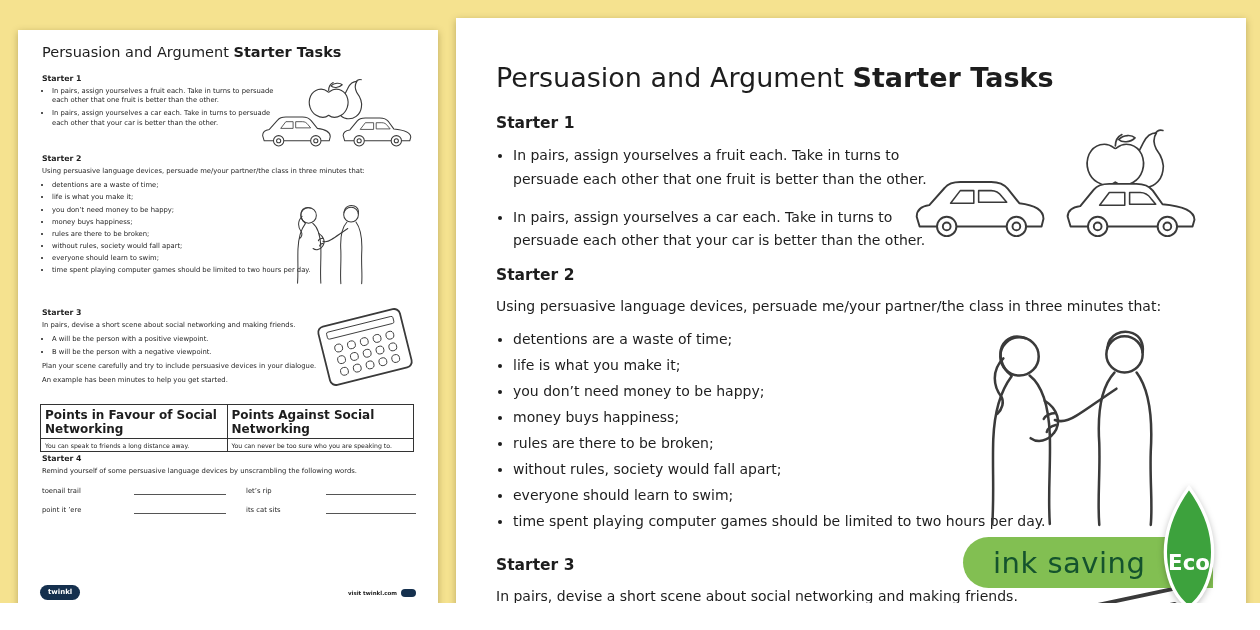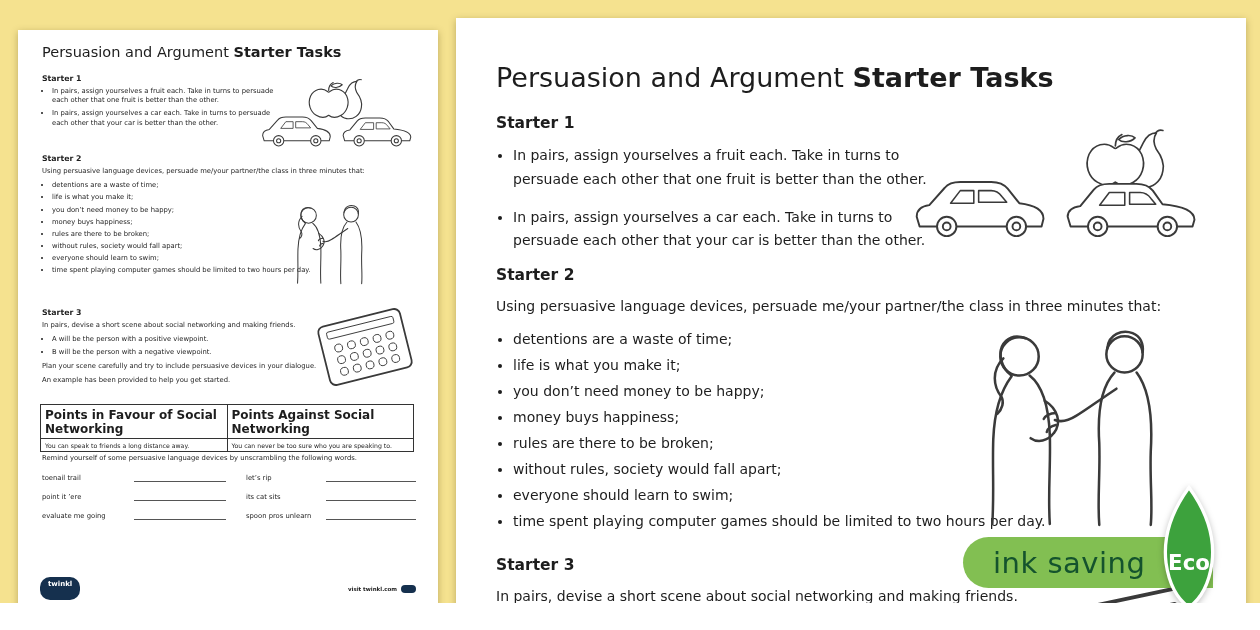--- a/index.html
+++ b/index.html
@@ -34,21 +34,21 @@
   .pl-table th{font-size:12px; font-weight:700;}
   .pl-table td{font-size:6.2px;}
   .pl-table th,.pl-table td{border:1px solid #333; padding:2.5px 4px; text-align:left; width:50%;}
   .pl-s4{position:absolute; left:24px; top:424px; width:374px;}
   .s4row{display:flex; align-items:flex-end; margin-top:10px; font-size:6.8px;}
   .s4row .w1{width:92px;}
   .s4row .bl1{width:92px; border-bottom:1px solid #555; height:8px; margin-right:20px;}
   .s4row .w2{width:80px;}
   .s4row .bl2{flex:1; border-bottom:1px solid #555; height:8px;}
   .pl-footer{position:absolute; left:22px; right:22px; bottom:12px; display:flex; justify-content:space-between; align-items:center;}
-  .cloud-pill{background:#15304e; color:#fff; font-weight:700; font-size:7px; padding:3px 8px 12px; border-radius:10px;}
+  .cloud-pill{background:#15304e; color:#fff; font-weight:700; font-size:7px; padding:3px 8px 4px; border-radius:10px;}
   .visit{font-size:5.5px; font-weight:700; display:flex; align-items:center;}
   .minicloud{display:inline-block; width:15px; height:8px; background:#15304e; border-radius:5px; margin-left:4px;}
 
   
   .pr-title{position:absolute; left:40px; top:44px; font-size:27px; white-space:nowrap;}
   .prh{margin:0; font-size:15.5px; font-weight:700;}
   .pr-text{font-size:14px; line-height:1.45; margin:12px 0 0;}
   .pr-list{list-style:disc outside; margin:12px 0 0; padding-left:17px; font-size:14px;}
   .pr-s1{position:absolute; left:40px; top:96px; width:440px;}
   .pr-s1 li{line-height:1.7; margin-bottom:14px;}
@@ -191,60 +191,55 @@
       </svg>
 
     <section class="pl-s3">
       <h2 class="plh">Starter 3</h2>
       <p class="pl-text">In pairs, devise a short scene about social networking and making friends.</p>
       <ul class="pl-list">
         <li>A will be the person with a positive viewpoint.</li>
         <li>B will be the person with a negative viewpoint.</li>
       </ul>
       <p class="pl-text" style="margin-top:4px">Plan your scene carefully and try to include persuasive devices in your dialogue.</p>
-      <p class="pl-text">An example has been provided to help you get started.</p>
+      <p class="pl-text">An example has been minutes to help you get started.</p>
     </section>
 
     <svg class="ill pl-tablet">
         <use href="#sym-tablet"></use>
       </svg>
 
     <table class="pl-table">
       <tbody>
           <tr>
         <th>Points in Favour of Social Networking</th>
         <th>Points Against Social Networking</th>
       </tr>
       <tr>
         <td>You can speak to friends a long distance away.</td>
         <td>You can never be too sure who you are speaking to.</td>
       </tr>
     </tbody>
       </table>
 
     <section class="pl-s4">
+      <h2 class="plh">Starter 4</h2>
       <p class="pl-text">Remind yourself of some persuasive language devices by unscrambling the following words.</p>
       <div class="s4row">
         <span class="w1">toenail trail</span>
         <span class="bl1"></span>
         <span class="w2">let’s rip</span>
         <span class="bl2"></span>
       </div>
       <div class="s4row">
         <span class="w1">point it ’ere</span>
         <span class="bl1"></span>
         <span class="w2">its cat sits</span>
         <span class="bl2"></span>
       </div>
-      <div class="s4row">
-        <span class="w1">evaluate me going</span>
-        <span class="bl1"></span>
-        <span class="w2">spoon pros unlearn</span>
-        <span class="bl2"></span>
-      </div>
     </section>
 
     <div class="pl-footer">
       <span class="cloud-pill">twinkl</span>
       <span class="visit">
         <span>visit twinkl.com</span>
         <span class="minicloud"></span>
       </span>
     </div>
   </div>

